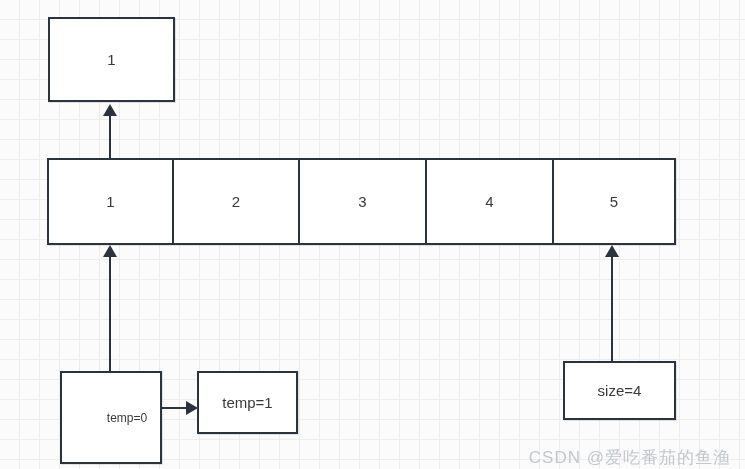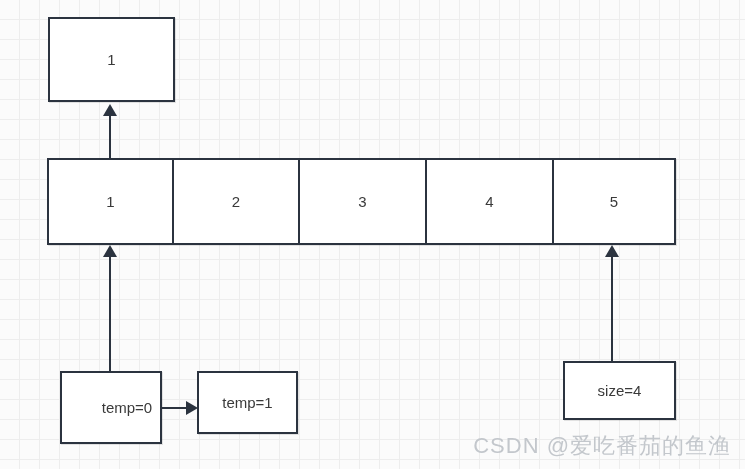--- a/index.html
+++ b/index.html
@@ -75,22 +75,22 @@
   .array-cell.c1 { width: 126px; }
   .array-cell.c2 { width: 127px; }
   .array-cell.c3 { width: 127px; }
   .array-cell.c4 { width: 120px; border-right: none; }
 
   
   #temp0-box {
     left: 60px;
     top: 371px;
     width: 102px;
-    height: 73px;
-    font-size: 15px;
+    height: 93px;
+    font-size: 12px;
     padding-left: 32px;
   }
   #temp1-box {
     left: 197px;
     top: 371px;
     width: 101px;
     height: 63px;
     font-size: 15px;
   }
   #size-box {
@@ -168,22 +168,22 @@
     height: 0;
     border-top: 7px solid transparent;
     border-bottom: 7px solid transparent;
     border-left: 12px solid #2b333f;
   }
 
   
   #watermark {
     position: absolute;
     right: 14px;
-    bottom: 8px;
-    font-size: 22px;
+    bottom: 0;
+    font-size: 17px;
     color: #c3c7cc;
     letter-spacing: 1px;
     white-space: nowrap;
     user-select: none;
     text-align: center;
   }
 </style>
 </head>
 <body>
 

